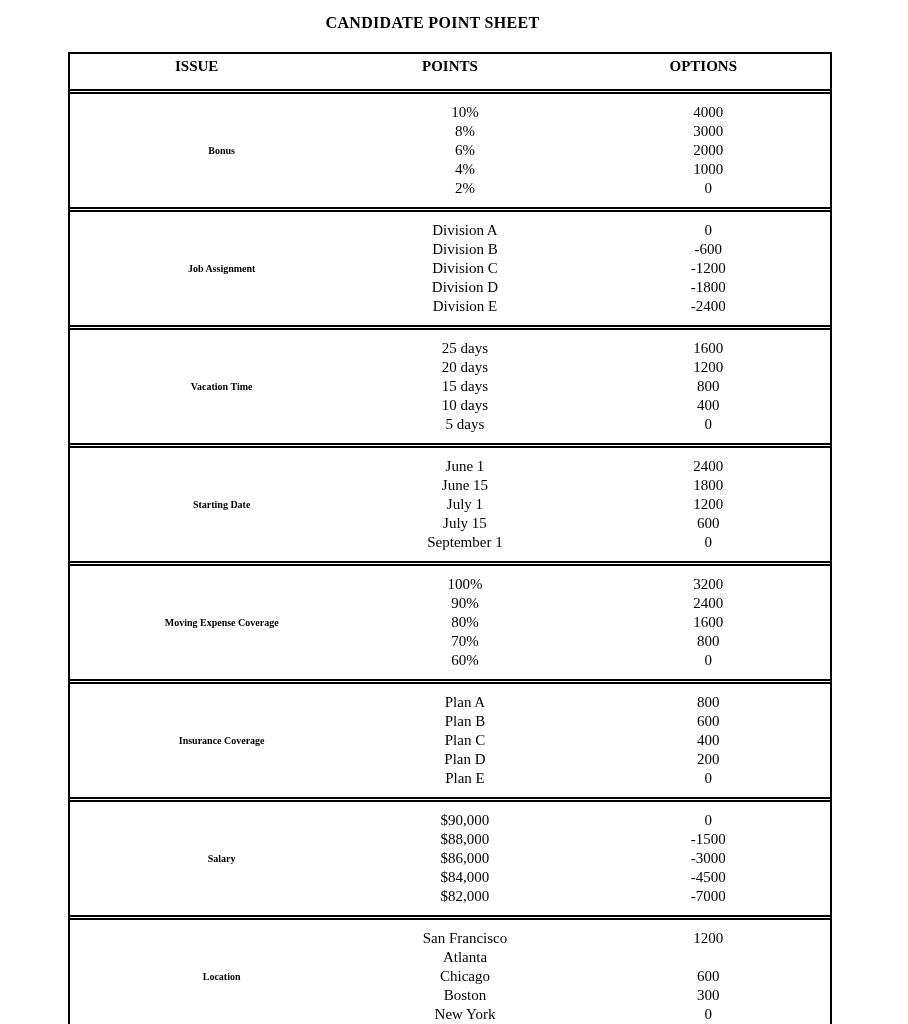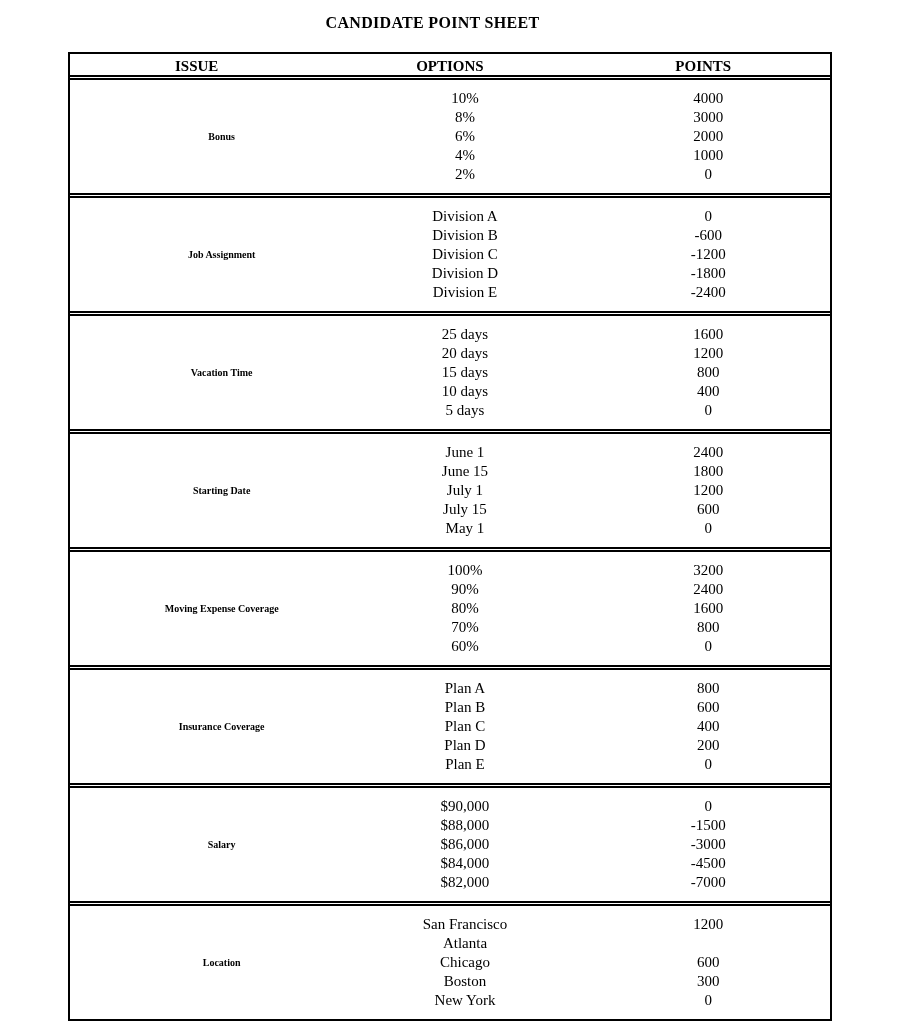--- a/index.html
+++ b/index.html
@@ -30,21 +30,21 @@
     left: 68px;
     top: 52px;
     width: 764px;
     border: 2px solid #000000;
     box-sizing: border-box;
     background: #ffffff;
   }
   .header-row {
     display: flex;
     border-bottom: 5px double #000000;
-    padding: 4px 0 0 0;
+    padding: 4px 0 14px 0;
   }
   .hcell {
     width: 33.33%;
     text-align: center;
     font-weight: bold;
     font-size: 15px;
   }
   .section {
     display: flex;
     padding: 9px 0;
@@ -79,22 +79,22 @@
 <body>
 
 <div class="sheet">
 
   <div class="title">CANDIDATE POINT SHEET</div>
 
   <div class="pointsheet-table">
 
     <div class="header-row">
       <div class="hcell">ISSUE</div>
+      <div class="hcell">POINTS</div>
       <div class="hcell">OPTIONS</div>
-      <div class="hcell">POINTS</div>
     </div>
 
     <div class="section">
       <div class="issue">Bonus</div>
       <div class="rows">
         <div class="row">
           <div class="opt">10%</div>
           <div class="pts">4000</div>
         </div>
         <div class="row">
@@ -181,21 +181,21 @@
         </div>
         <div class="row">
           <div class="opt">July 1</div>
           <div class="pts">1200</div>
         </div>
         <div class="row">
           <div class="opt">July 15</div>
           <div class="pts">600</div>
         </div>
         <div class="row">
-          <div class="opt">May 1</div>
+          <div class="opt">September 1</div>
           <div class="pts">0</div>
         </div>
       </div>
     </div>
 
     <div class="section">
       <div class="issue">Moving Expense Coverage</div>
       <div class="rows">
         <div class="row">
           <div class="opt">100%</div>

